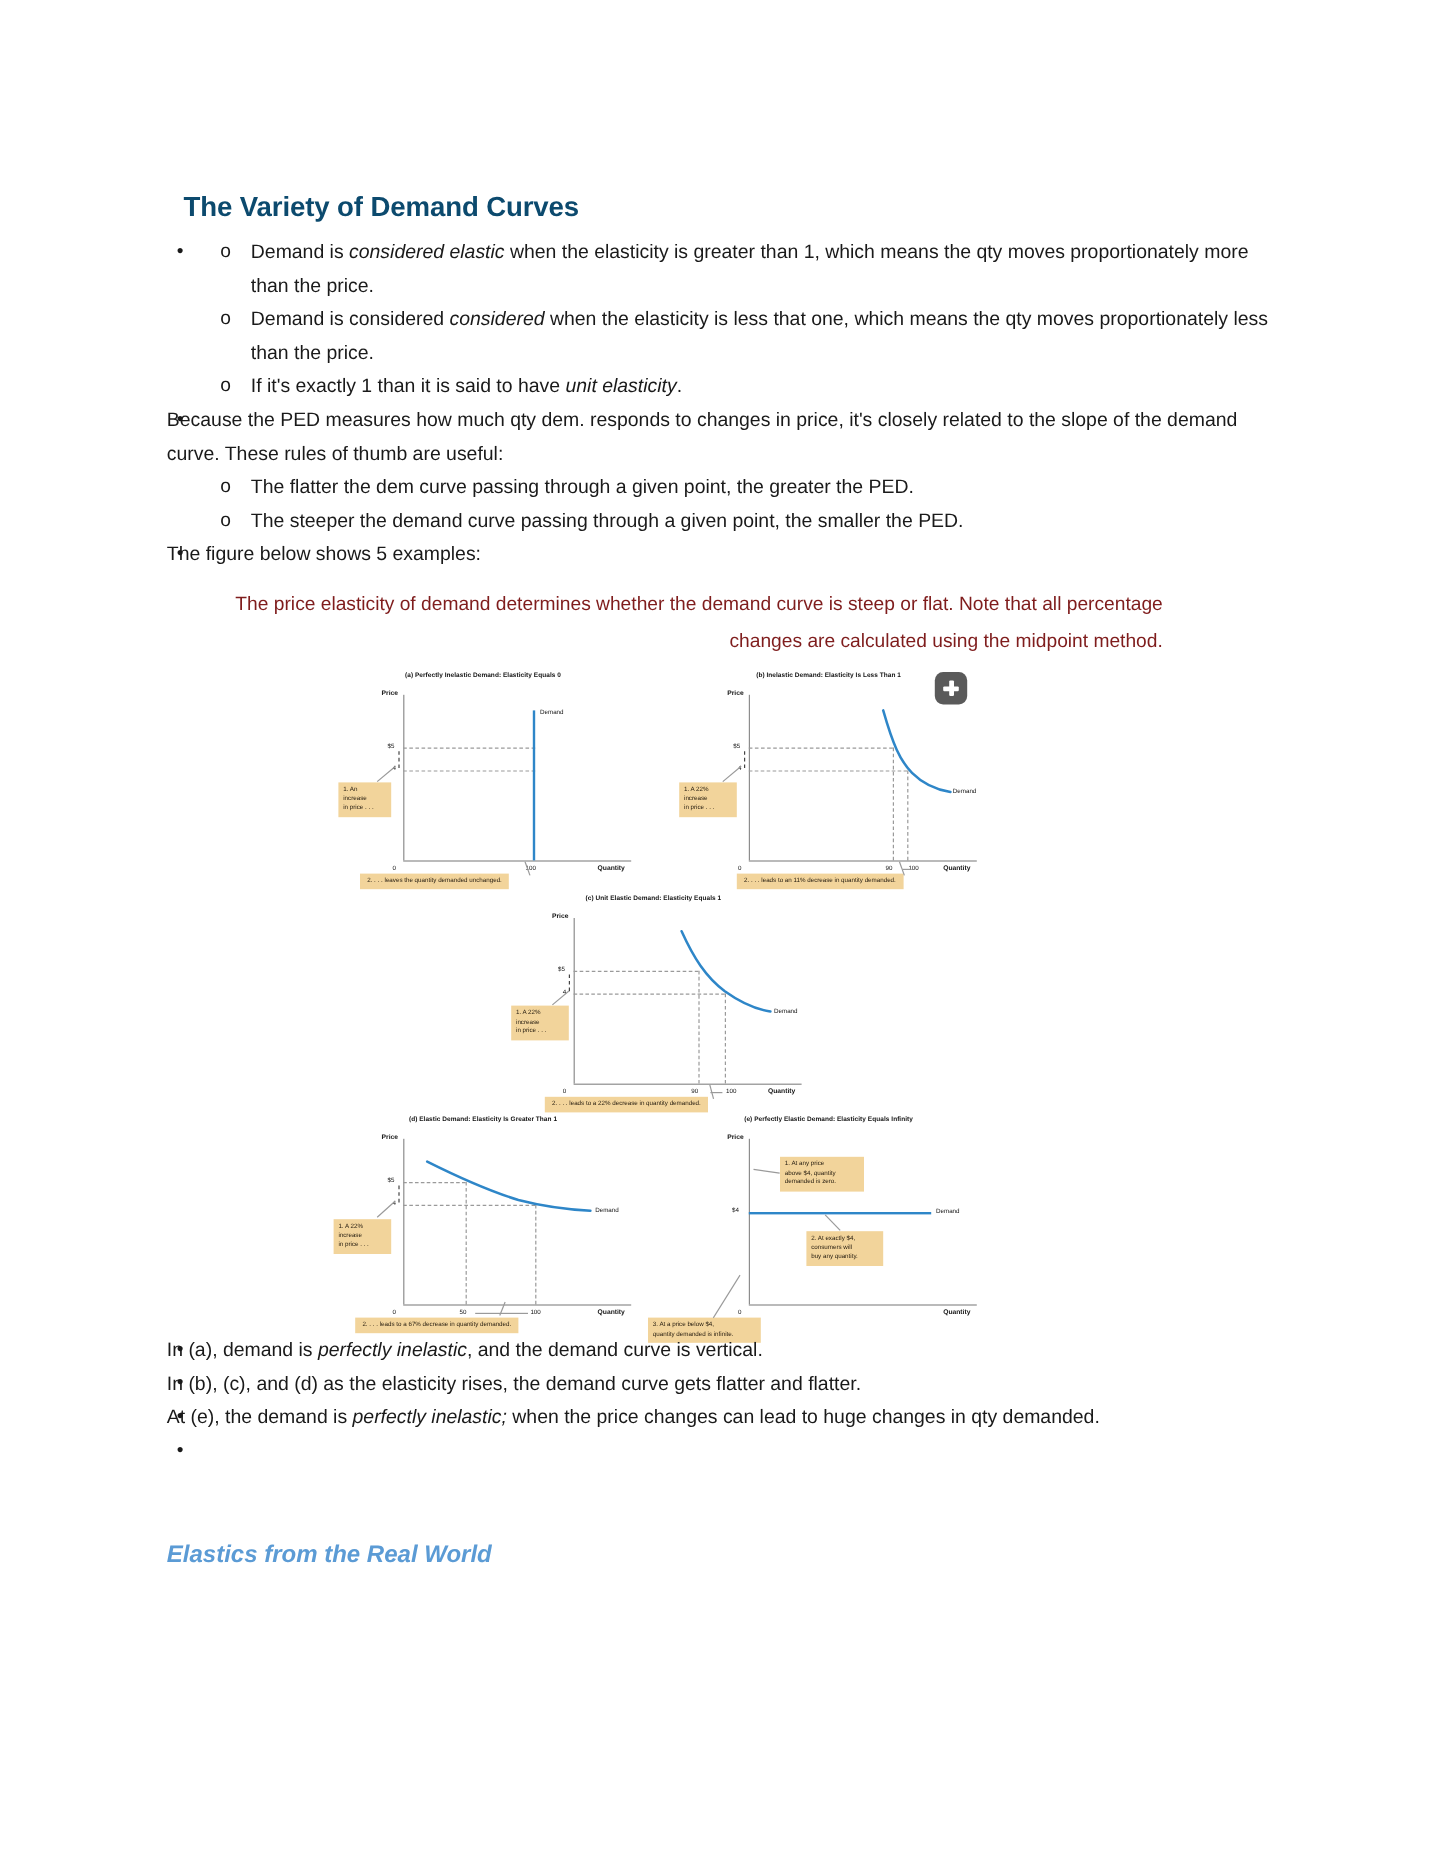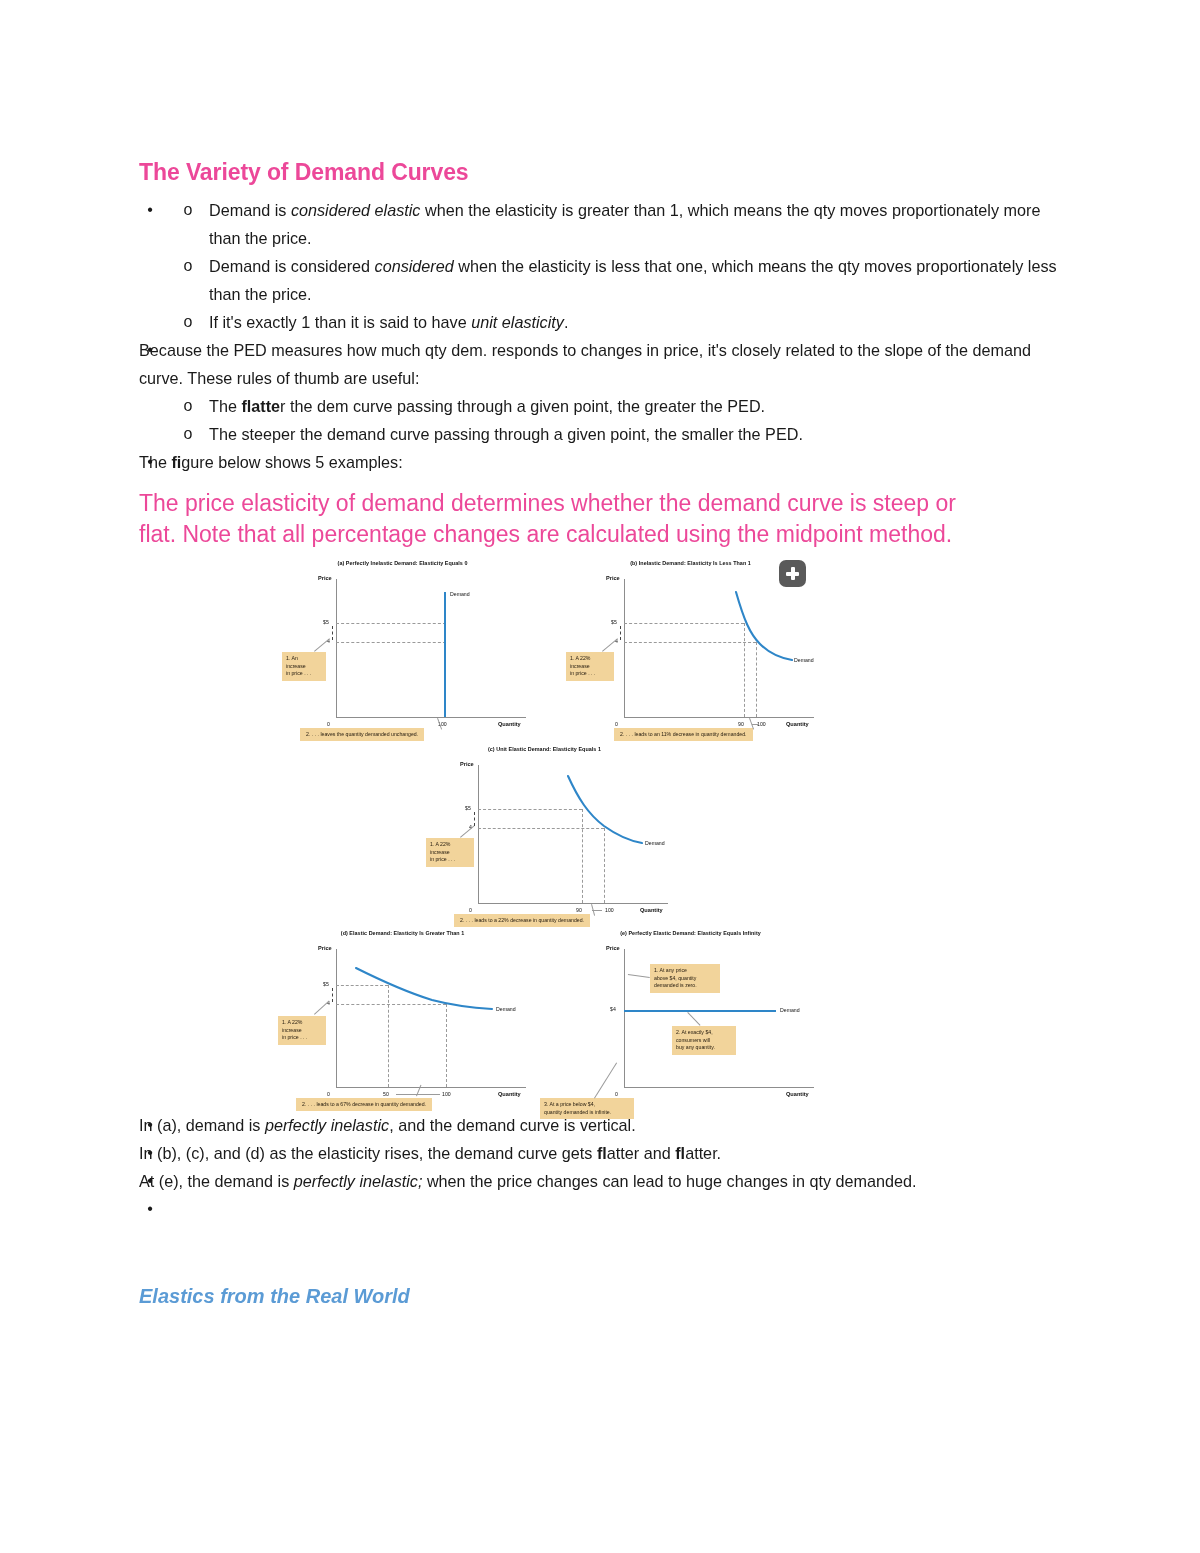--- a/index.html
+++ b/index.html
@@ -20,25 +20,25 @@
   .page {
     position: absolute;
     left: 0; top: 0;
     width: 1200px;
     height: 1553px;
   }
 
   
   .doc-title {
     position: absolute;
-    left: 139px;
+    left: 153px;
     top: 144px;
     font-size: 23px;
     font-weight: bold;
-    color: #ec4899;
+    color: #0c4a6e;
     letter-spacing: -0.1px;
     white-space: nowrap;
   }
   .doc-subheading {
     position: absolute;
     left: 139px;
     top: 1268px;
     font-size: 20px;
     font-weight: bold;
     font-style: italic;
@@ -72,31 +72,32 @@
     position: absolute;
     left: 0;
     top: 0;
     width: 22px;
     text-align: center;
     font-size: 16px;
     line-height: 28px;
   }
   .li.lvl1 .mk { left: 38px; }
   .li i { font-style: italic; }
-  .li b { font-weight: 700; text-align: right; }
+  .li b { font-weight: 400; text-align: right; }
 
   
   .grey-note {
     position: absolute;
     left: 139px;
     top: 488px;
     width: 830px;
-    font-size: 23px;
+    font-size: 16px;
     line-height: 31px;
-    color: #ec4899;
+    color: #7f1d1d;
+    text-align: right;
   }
 
   
   .figure {
     position: absolute;
     left: 270px;
     top: 556px;
     width: 560px;
     height: 555px;
   }

